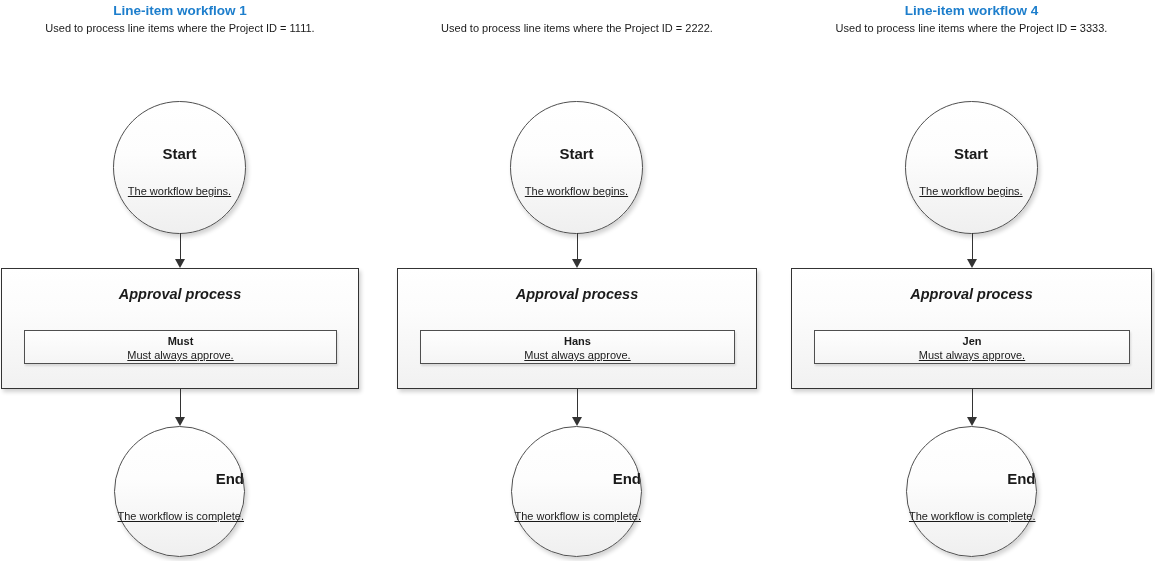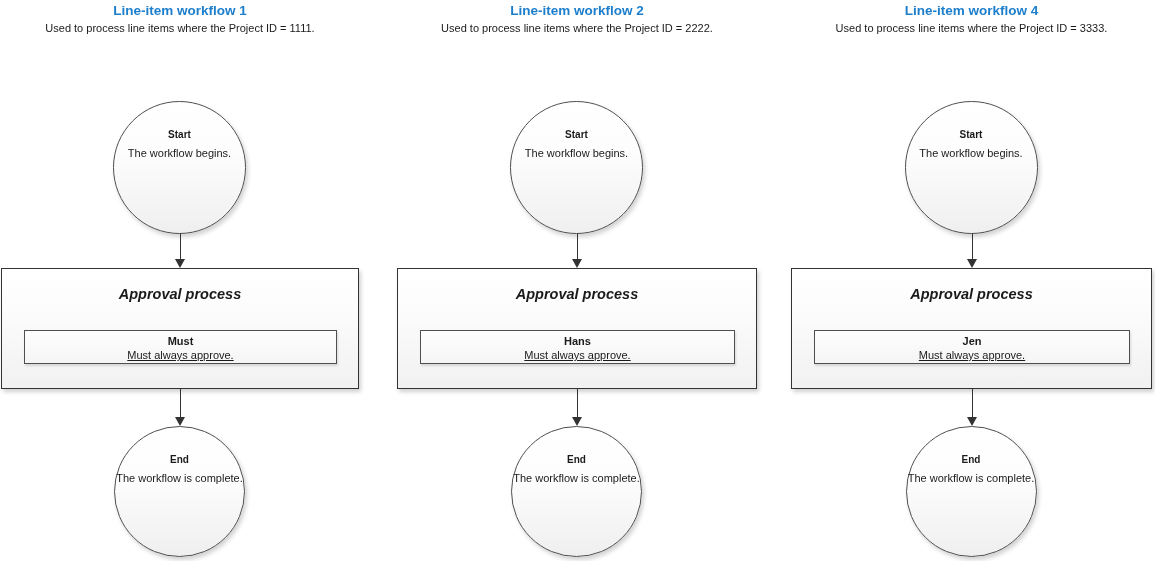--- a/index.html
+++ b/index.html
@@ -33,31 +33,32 @@
 
   .shape-circle {
     position: absolute; left: 50%;
     border: 1px solid #4f4f4f;
     border-radius: 50%;
     background: linear-gradient(to bottom, #ffffff 0%, #fdfdfd 40%, #efefef 100%);
     box-shadow: 2px 3px 4px rgba(0,0,0,0.18);
     text-align: center;
   }
   .circle-start { top: 101px; width: 133px; height: 133px; margin-left: -67px; }
-  .circle-end   { top: 426px; width: 131px; height: 131px; margin-left: -66px; }
+  .circle-end   { top: 426px; width: 131px; height: 131px; margin-left: -66px; text-align: right; }
 
   .circle-label {
-    margin-top: 24px;
-    font-size: 10px; font-weight: bold;
+    margin-top: 43px;
+    font-size: 15px; font-weight: bold;
     line-height: 17px;
   }
   .circle-desc {
-    margin-top: 3px;
+    margin-top: 22px;
     font-size: 11px;
     line-height: 14px;
+    text-decoration: underline;
   }
 
   .connector-line {
     position: absolute; left: 50%;
     width: 1px; background: #333333;
   }
   .connector-arrowhead {
     position: absolute; left: 50%; margin-left: -5px;
     width: 0; height: 0;
     border-left: 5px solid transparent;
@@ -117,21 +118,20 @@
   <div class="connector-line conn2-line"></div>
   <div class="connector-arrowhead conn2-head"></div>
 
   <div class="shape-circle circle-end">
     <div class="circle-label">End</div>
     <div class="circle-desc">The workflow is complete.</div>
   </div>
 </div>
 
 <div class="workflow" id="wf-1">
-  <div class="wf-title">Line-item workflow 2</div>
   <div class="wf-subtitle">Used to process line items where the Project ID = 2222.</div>
 
   <div class="shape-circle circle-start">
     <div class="circle-label">Start</div>
     <div class="circle-desc">The workflow begins.</div>
   </div>
 
   <div class="connector-line conn1-line"></div>
   <div class="connector-arrowhead conn1-head"></div>
 

